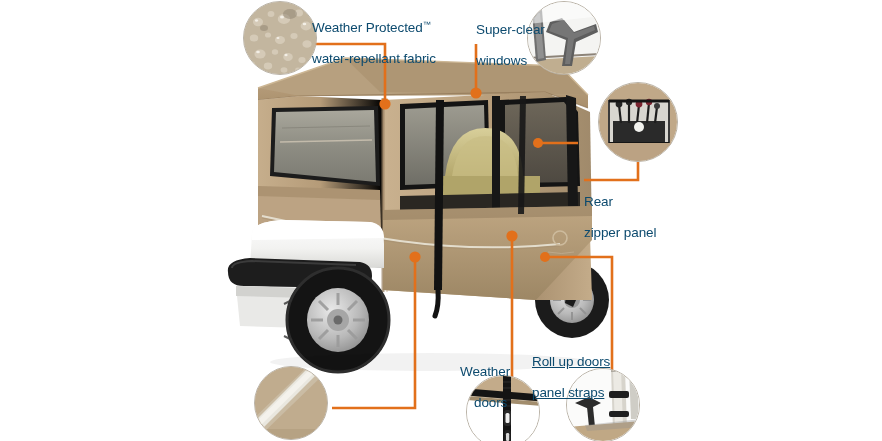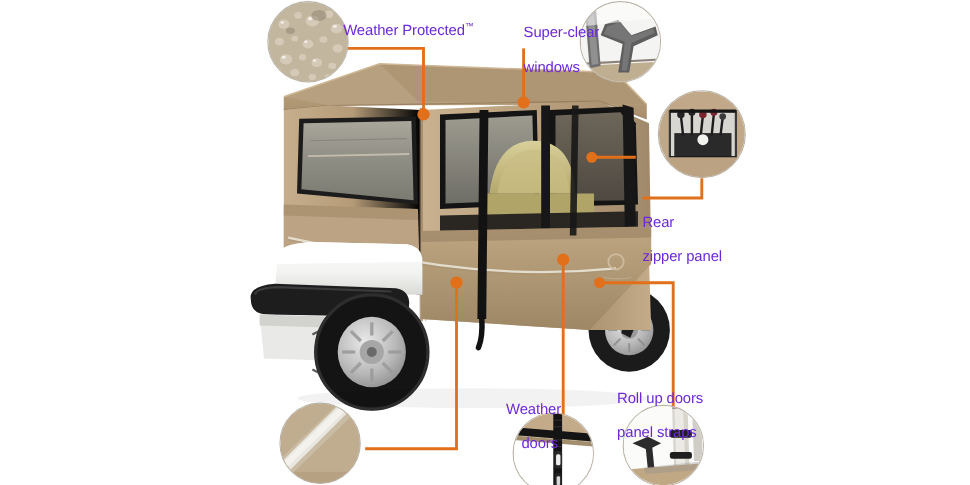--- a/index.html
+++ b/index.html
@@ -7,21 +7,21 @@
     width:882px;height:441px;background:#ffffff;overflow:hidden;
     font-family:"Liberation Sans","DejaVu Sans",sans-serif;
     position:relative;
   }
   #stage{position:absolute;left:0;top:0;width:882px;height:441px;}
 
   .svg-layer{position:absolute;left:0;top:0;width:882px;height:441px;}
 
   .callout-label{
     position:absolute;
-    color:#6d28d9;
+    color:#0c4a6e;
     font-size:13.5px;
     line-height:15.5px;
     letter-spacing:-0.1px;
     white-space:pre-line;
     font-family:"Liberation Sans","DejaVu Sans",sans-serif;
   }
   .callout-label sup{font-size:8px;vertical-align:super;line-height:0;}
 
   .bubble{
     position:absolute;border-radius:50%;overflow:hidden;
@@ -385,36 +385,37 @@
 
       <path d="M0,58 L74,52 L74,74 L0,74 Z" fill="#c0a885"></path>
       <path d="M18,56 L74,50 L74,58 L20,62 Z" fill="#8e8e8e" opacity="0.35"></path>
 
       <path d="M62,0 L70,0 L72,50 L64,50 Z" fill="#cfcdc6"></path>
     </svg>
   </div>
 
   <div class="callout-label" style="left:312px;top:4px;width:190px;">
     <span>Weather Protected</span><sup>™</sup><br>
+    <span>water-repellant fabric</span>
   </div>
 
   <div class="callout-label" style="left:476px;top:6px;width:110px;">
     <span>Super-clear</span><br>
     <span>windows</span>
   </div>
 
   <div class="callout-label" style="left:584px;top:178px;width:110px;">
     <span>Rear</span><br>
     <span>zipper panel</span>
   </div>
 
 
   <div class="callout-label" style="left:460px;top:348px;width:100px;text-align:left;">
     <span>Weather</span><br>
     <span style="display:inline-block;padding-left:14px;text-align:right;">doors</span>
   </div>
 
-  <div class="callout-label" style="left:561px;top:338px;width:120px;">
+  <div class="callout-label" style="left:532px;top:338px;width:120px;text-decoration:underline;">
     <span>Roll up doors</span><br>
     <span>panel straps</span>
   </div>
 
 </div>
 
 </body></html>

